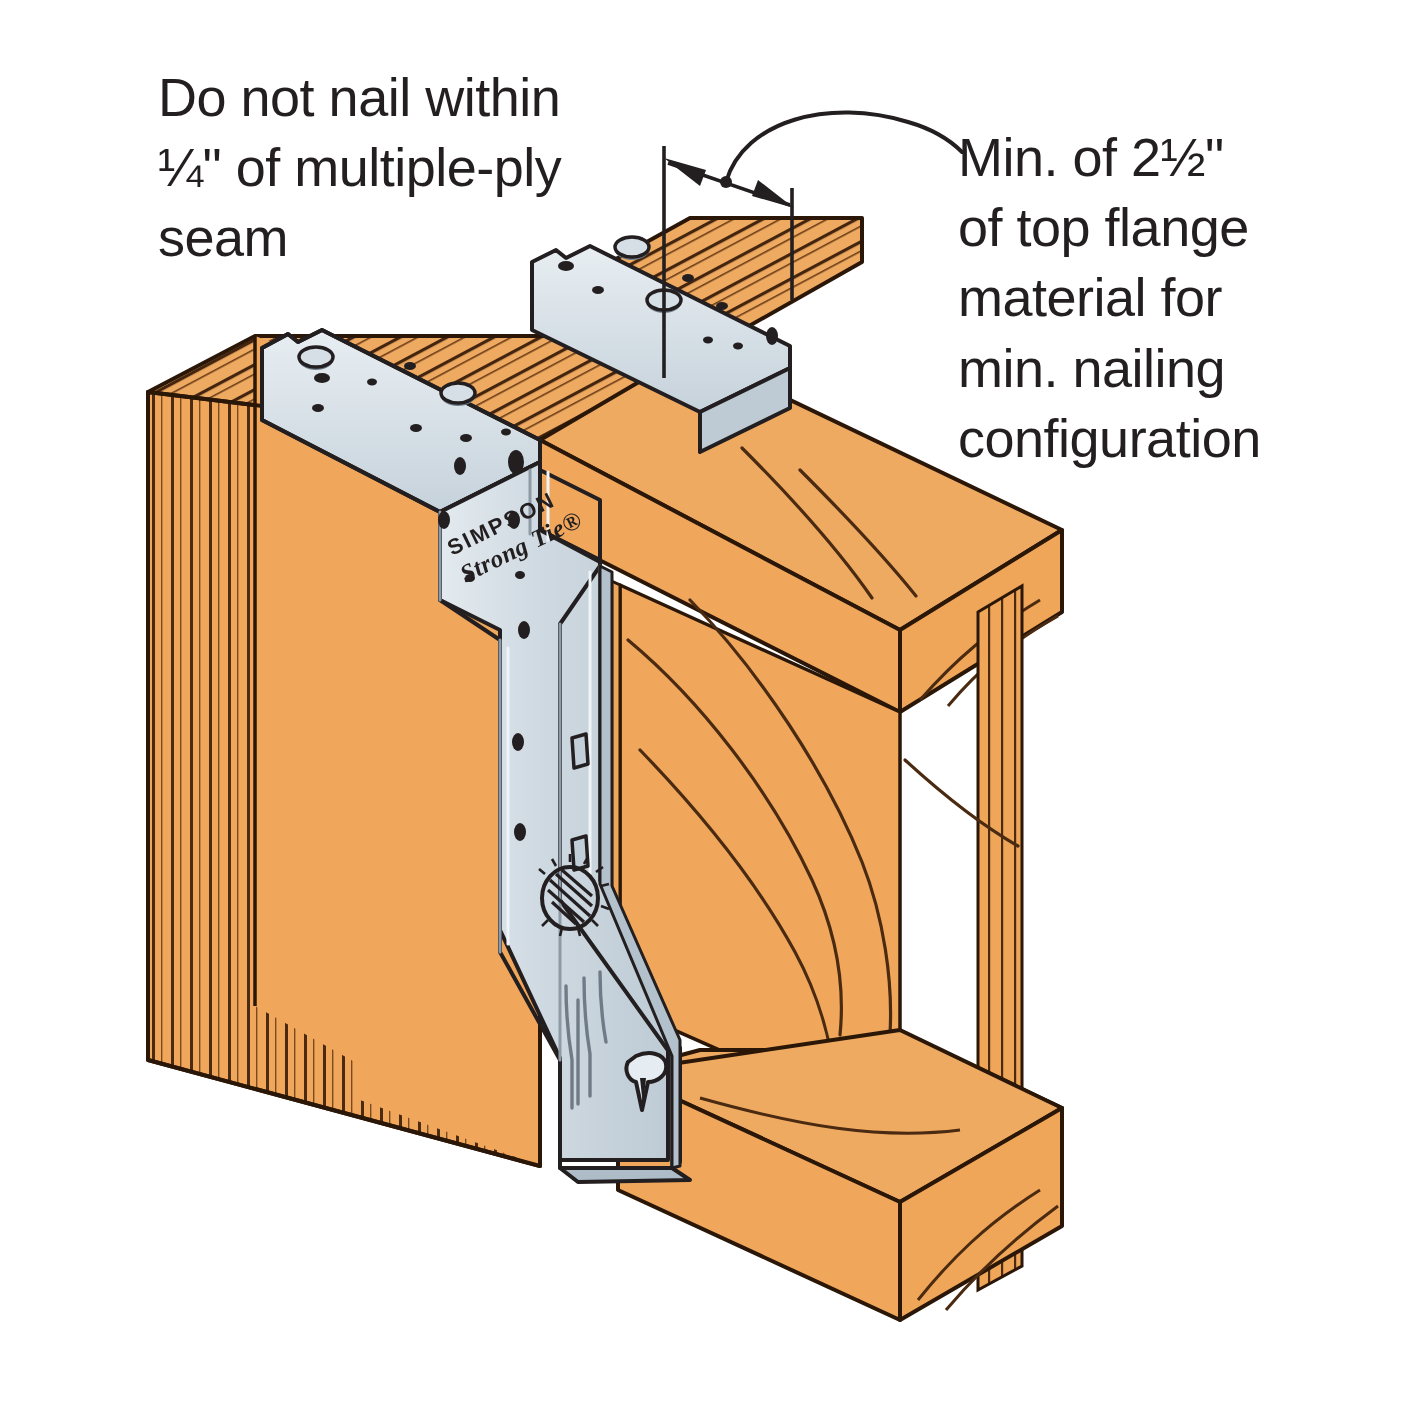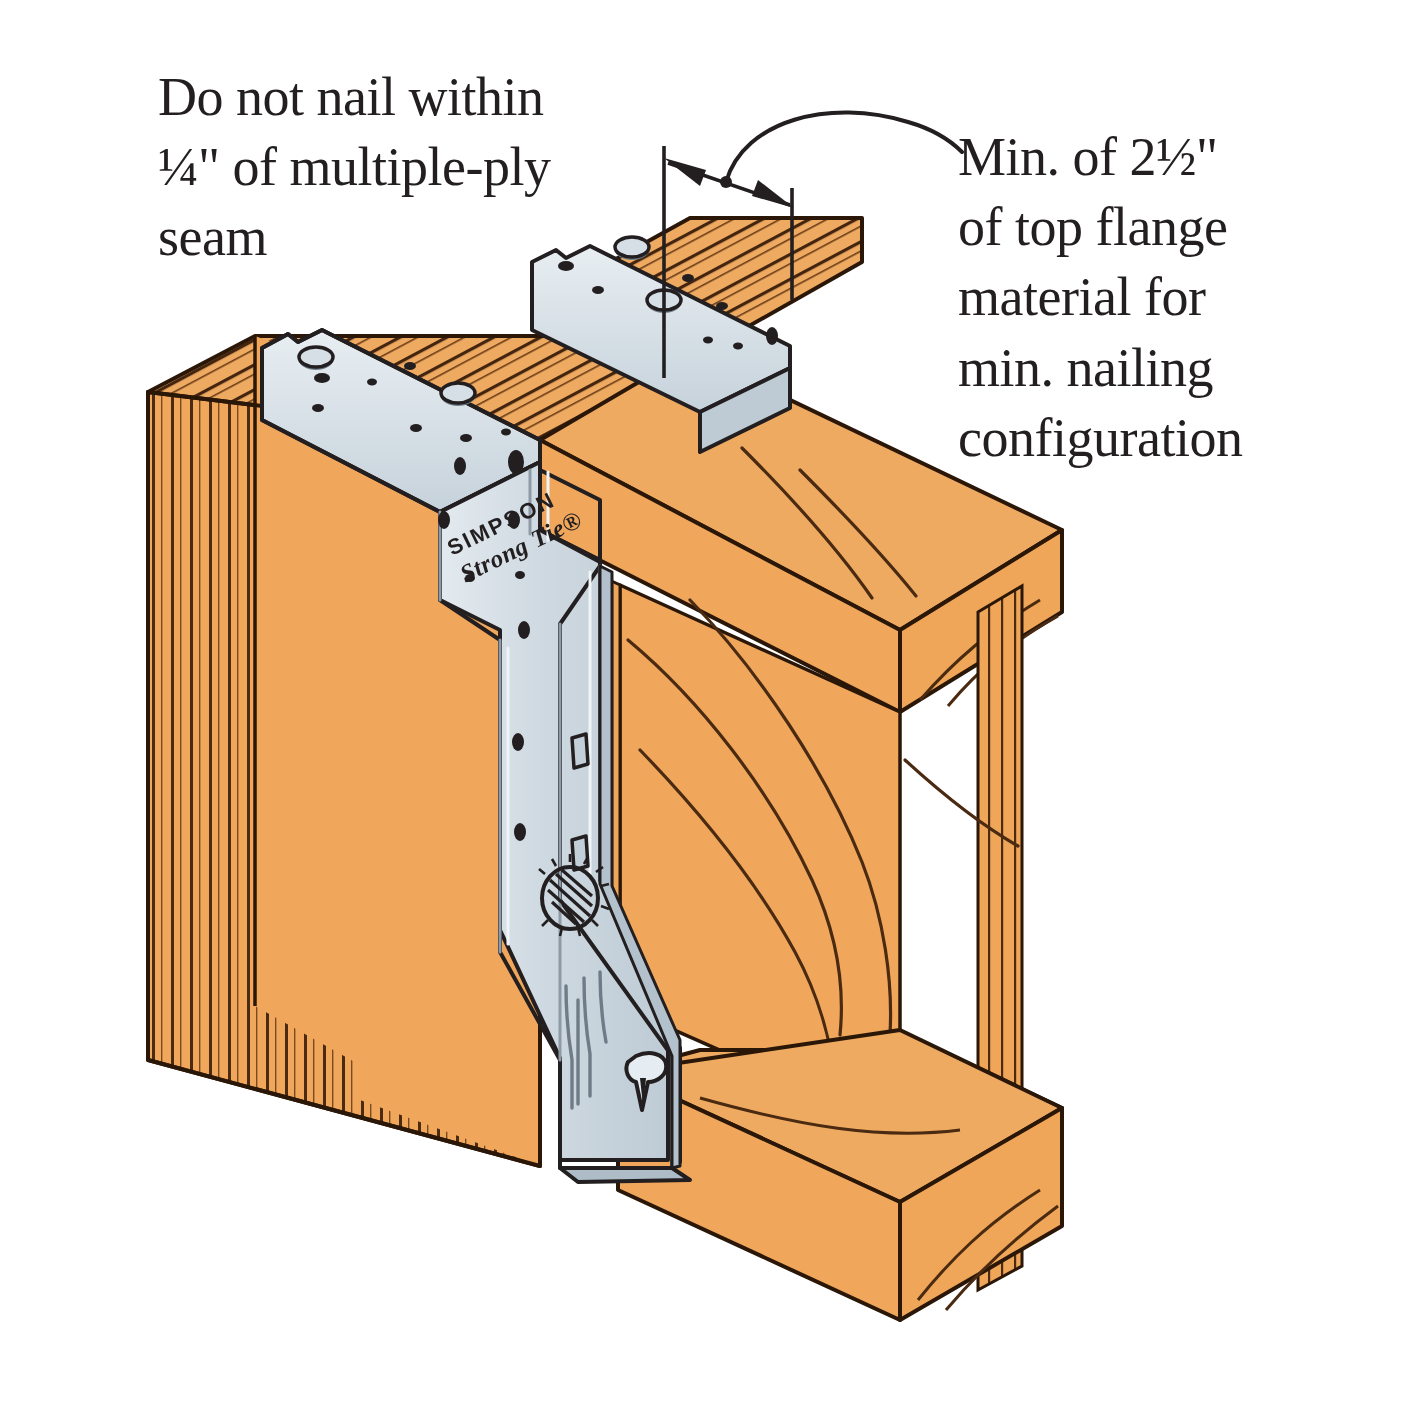--- a/index.html
+++ b/index.html
@@ -20,21 +20,21 @@
   }
   #artboard {
     position: absolute;
     inset: 0;
     width: 1426px;
     height: 1426px;
   }
   .anno {
     position: absolute;
     color: #231f20;
-    font-family: Liberation Serif, serif;
+    font-family: Liberation Sans, sans-serif;
     font-weight: 400;
     letter-spacing: -0.5px;
     white-space: pre-line;
   }
   #label-left {
     left: 158px;
     top: 62px;
     width: 470px;
     font-size: 54px;
     line-height: 1.30;

